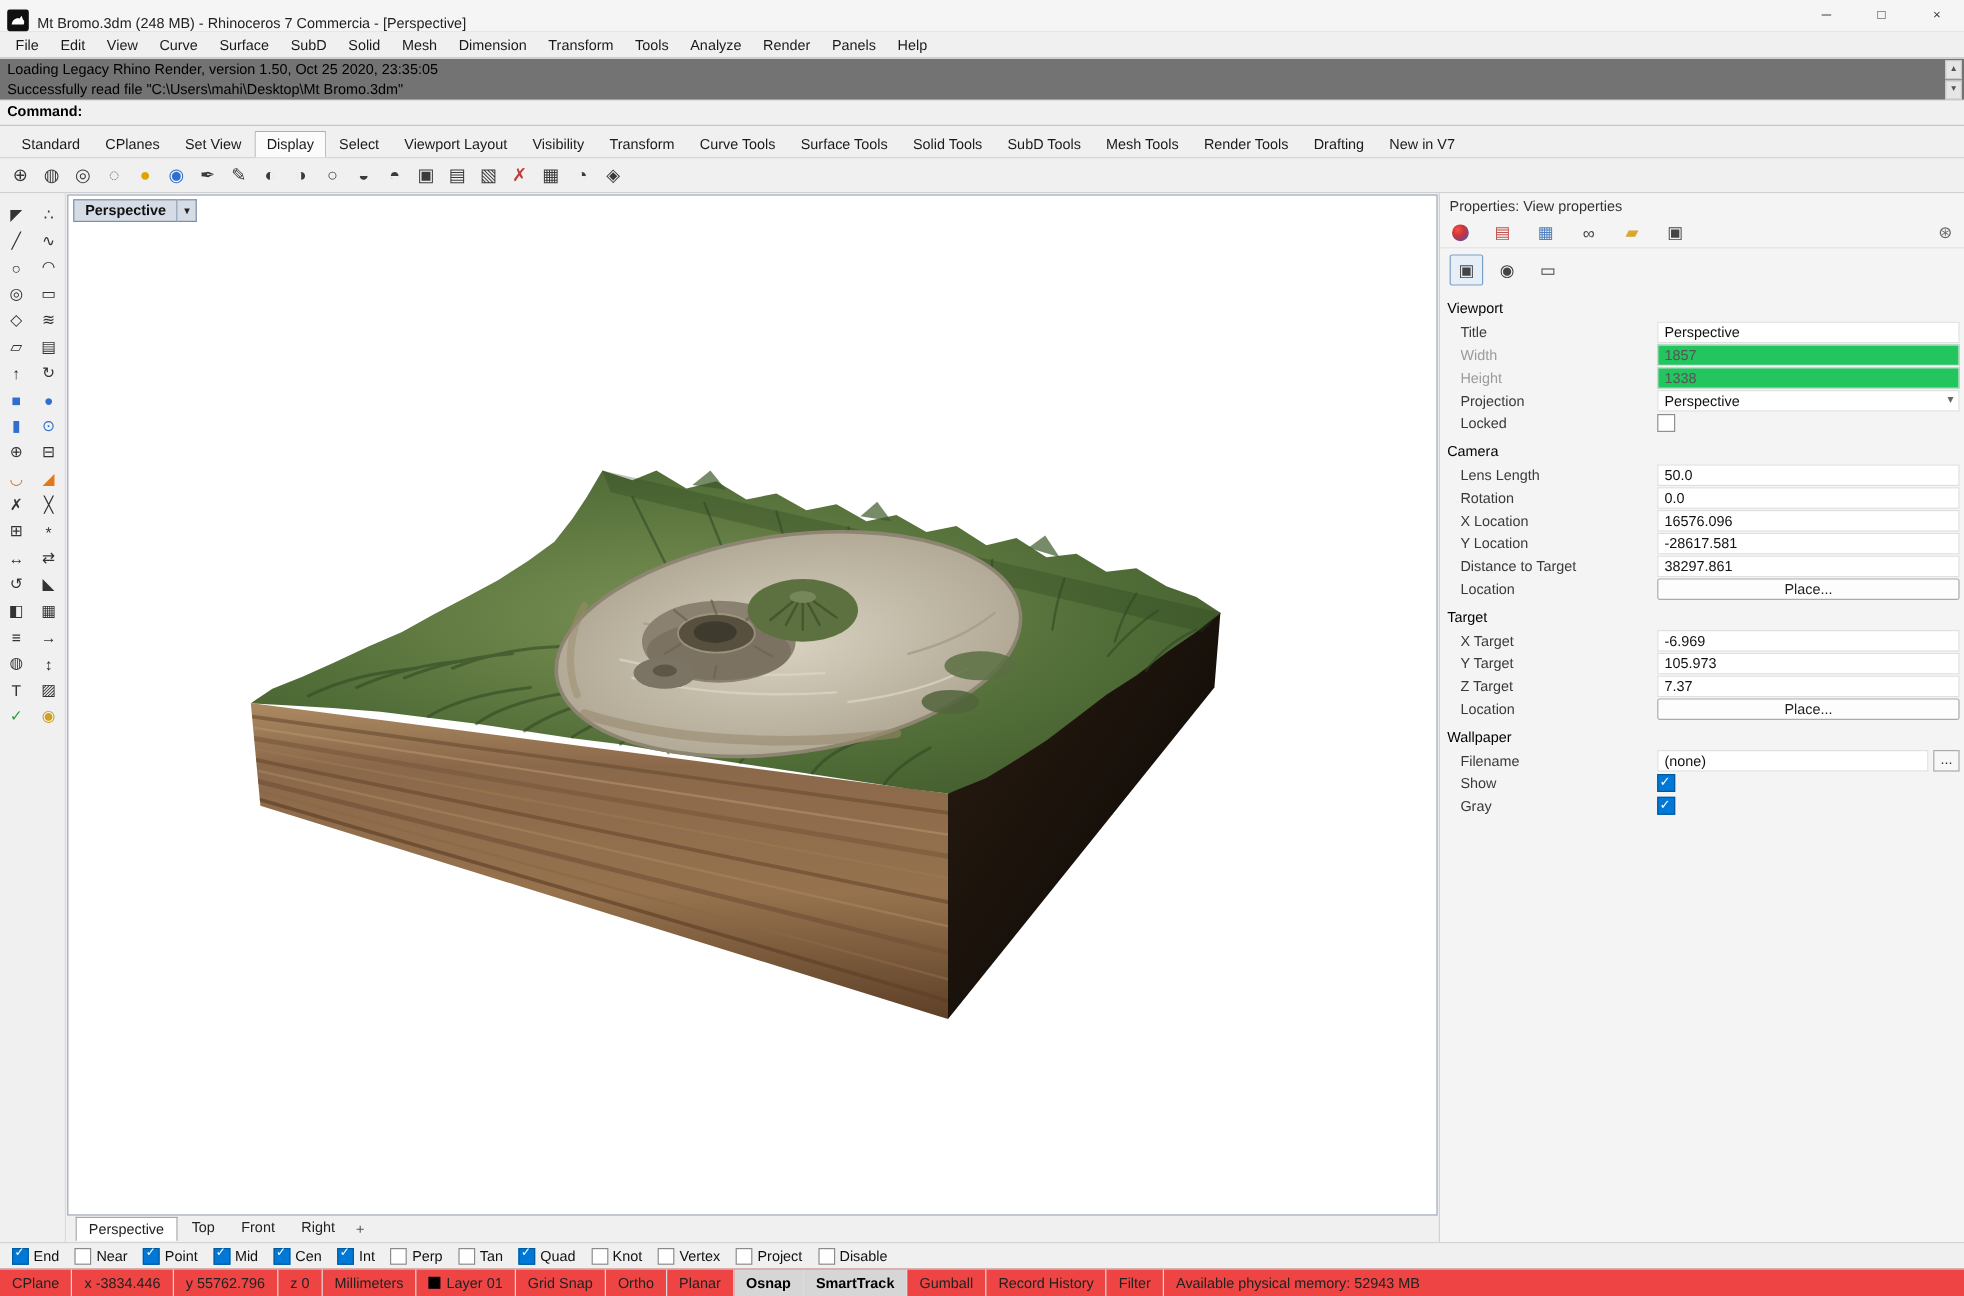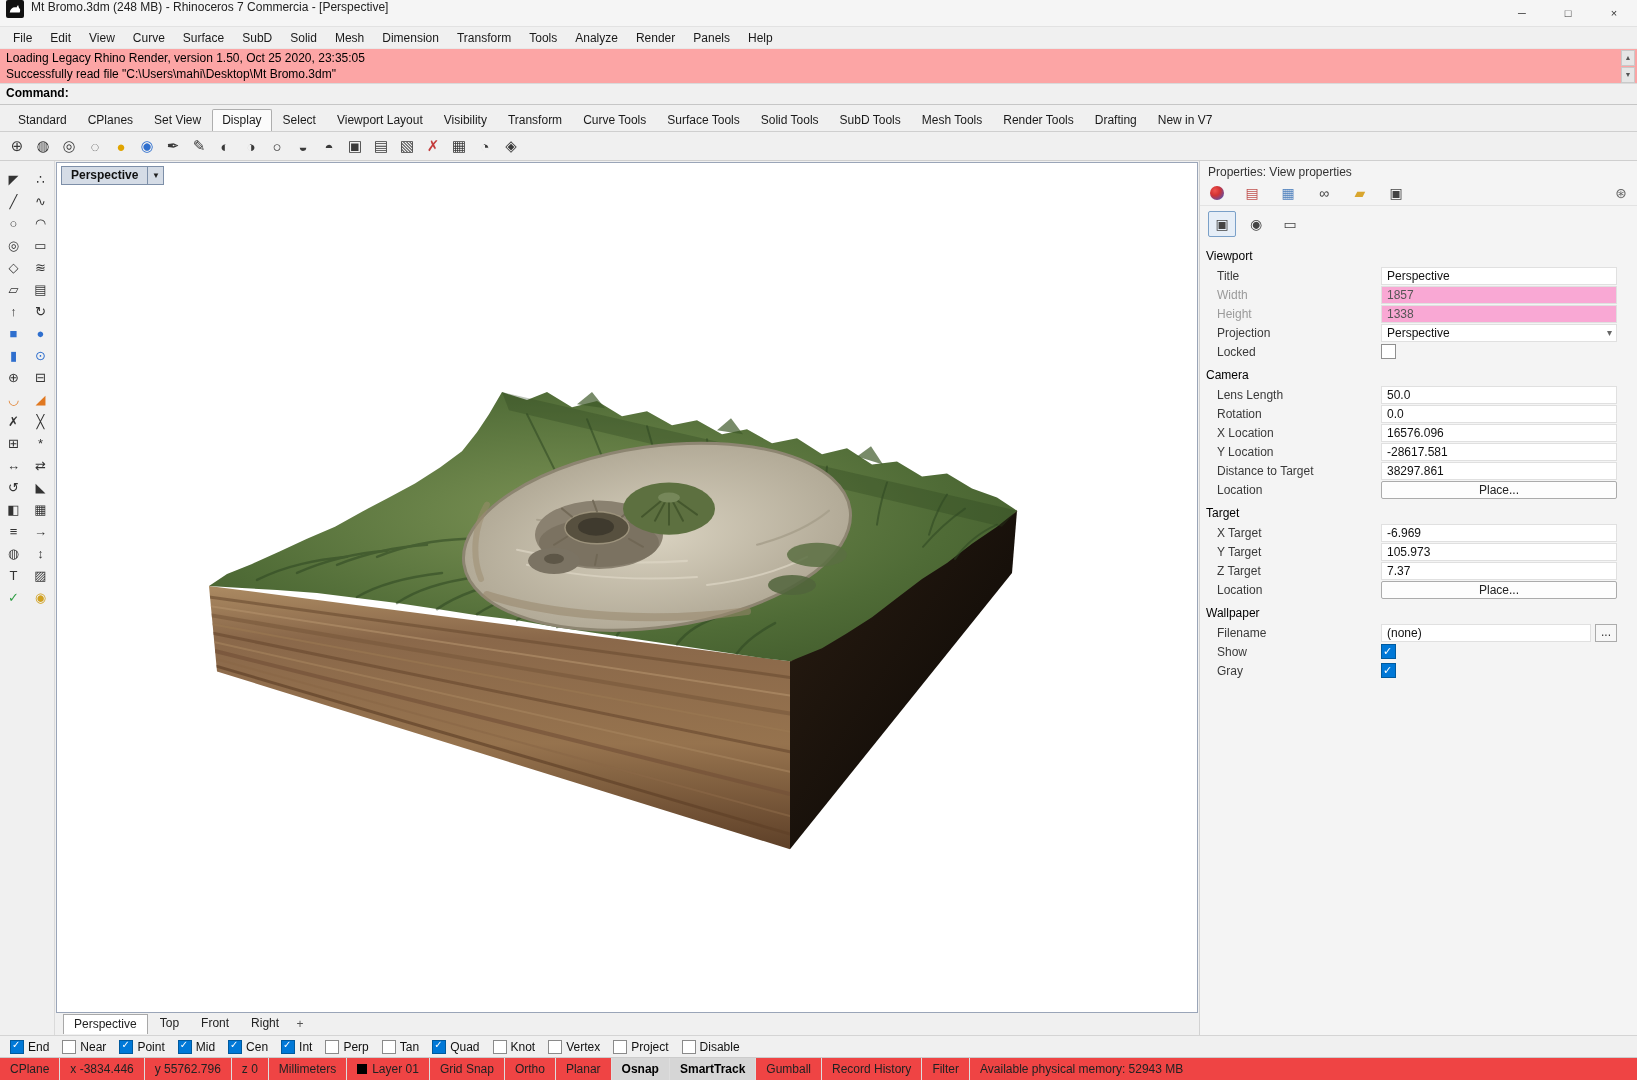--- a/index.html
+++ b/index.html
@@ -5,33 +5,33 @@
   html,body{margin:0;padding:0;}
   body{
     width:1637px;height:1080px;overflow:hidden;
     font-family:"Liberation Sans","DejaVu Sans",sans-serif;
     font-size:12px;color:#1a1a1a;background:#f0f0f0;
     -webkit-font-smoothing:antialiased;
   }
   .app{display:flex;flex-direction:column;width:1637px;height:1080px;}
 
   
-  .titlebar{flex:none;height:26px;display:flex;align-items:flex-start;background:#f5f5f5;border-bottom:1px solid #e2e2e2;}
+  .titlebar{flex:none;height:26px;display:flex;align-items:flex-end;background:#f5f5f5;border-bottom:1px solid #e2e2e2;}
   .rhino-logo{width:18px;height:18px;margin:0 7px 0 6px;background:#101010;border-radius:2px;display:flex;align-items:center;justify-content:center;}
   .rhino-logo svg{display:block;}
   .title-text{flex:1;white-space:nowrap;overflow:hidden;color:#222;}
   .win-btns{display:flex;height:26px;}
   .wbtn{width:46px;display:flex;align-items:center;justify-content:center;color:#333;font-size:11px;}
 
   
   .menubar{flex:none;height:21px;display:flex;align-items:center;padding-left:4px;background:#f0f0f0;}
   .menu-item{padding:2px 9px;cursor:default;}
 
   
-  .cmd-history{flex:none;height:33px;position:relative;background:#fca5a5;border-top:1px solid #e8e8e8;padding:1px 20px 0 6px;line-height:16px;color:#000;}
+  .cmd-history{flex:none;height:33px;position:relative;background:#737373;border-top:1px solid #e8e8e8;padding:1px 20px 0 6px;line-height:16px;color:#000;}
   .mini-scroll{position:absolute;right:2px;top:1px;width:14px;display:flex;flex-direction:column;gap:1px;}
   .mini-scroll span{display:block;height:14px;background:#e6e6e6;border:1px solid #c9c9c9;font-size:7px;text-align:center;line-height:13px;color:#555;}
   .cmd-line{flex:none;height:18px;background:#f0f0f0;border-top:1px solid #dadada;border-bottom:1px solid #c6c6c6;padding:2px 6px 0;font-weight:bold;color:#000;}
 
   
   .tabs-row{flex:none;height:24px;display:flex;align-items:flex-end;gap:1px;padding:2px 8px 0;background:#f0f0f0;border-bottom:1px solid #cfcfcf;}
   .ttab{padding:3px 9px 4px;border:1px solid transparent;border-bottom:none;white-space:nowrap;}
   .ttab.active{background:#fbfbfb;border-color:#aeaeae;border-radius:2px 2px 0 0;}
 
   
@@ -66,25 +66,25 @@
   .picon{font-size:14px;color:#444;display:flex;align-items:center;justify-content:center;width:16px;height:16px;}
   .t-red{color:#c0504d;} .t-blue{color:#4f81bd;} .t-gold{color:#d9a62e;} .t-dark{color:#444;}
   .t-ball{font-size:0;background:radial-gradient(circle at 35% 32%, #ef5350 0%, #d23333 38%, #2e5bd7 100%);border-radius:50%;width:14px;height:14px;}
   .gear{margin-left:auto;font-size:14px;color:#666;}
   .psubtabs{flex:none;display:flex;gap:6px;padding:5px 8px;}
   .psub{width:26px;height:24px;display:flex;align-items:center;justify-content:center;font-size:14px;color:#444;border:1px solid transparent;border-radius:2px;}
   .psub.active{border-color:#7aa0c8;background:#e6eef7;}
 
   .props-body{flex:1;overflow:hidden;padding-bottom:6px;}
   .sec-heading{font-weight:normal;color:#000;padding:7px 6px 3px;}
-  .prow{display:flex;align-items:center;height:19px;padding:0 20px 0 17px;gap:4px;}
+  .prow{display:flex;align-items:center;height:19px;padding:0 4px 0 17px;gap:4px;}
   .plabel{flex:none;width:160px;color:#3a3a3a;white-space:nowrap;overflow:hidden;}
   .plabel.dim{color:#9b9b9b;}
   .pval{flex:1;min-width:0;height:16px;line-height:16px;background:#fff;border:1px solid #e0e0e0;padding:0 5px;color:#111;white-space:nowrap;overflow:hidden;}
-  .pval.disabled{background:#f9a8d4;color:#555;}
+  .pval.disabled{background:#22c55e;color:#555;}
   .pval.select{position:relative;padding-right:16px;}
   .pval.select::after{content:"▾";position:absolute;right:4px;top:0;color:#666;font-size:10px;}
   .pval.button{flex:1;text-align:center;background:#fdfdfd;border:1px solid #ababab;border-radius:2px;color:#222;}
   .pval.checkbox{flex:none;width:13px;height:13px;padding:0;border:1px solid #8f8f8f;background:#fff;position:relative;}
   .pval.checkbox.checked{background:#0078d7;border-color:#005a9e;}
   .pval.checkbox.checked::after{content:"✓";position:absolute;left:1px;top:-2px;color:#fff;font-size:11px;}
   .pextra{flex:none;width:20px;height:16px;line-height:15px;text-align:center;border:1px solid #ababab;background:#f7f7f7;color:#333;}
   .pextra:empty{display:none;}
 
   

